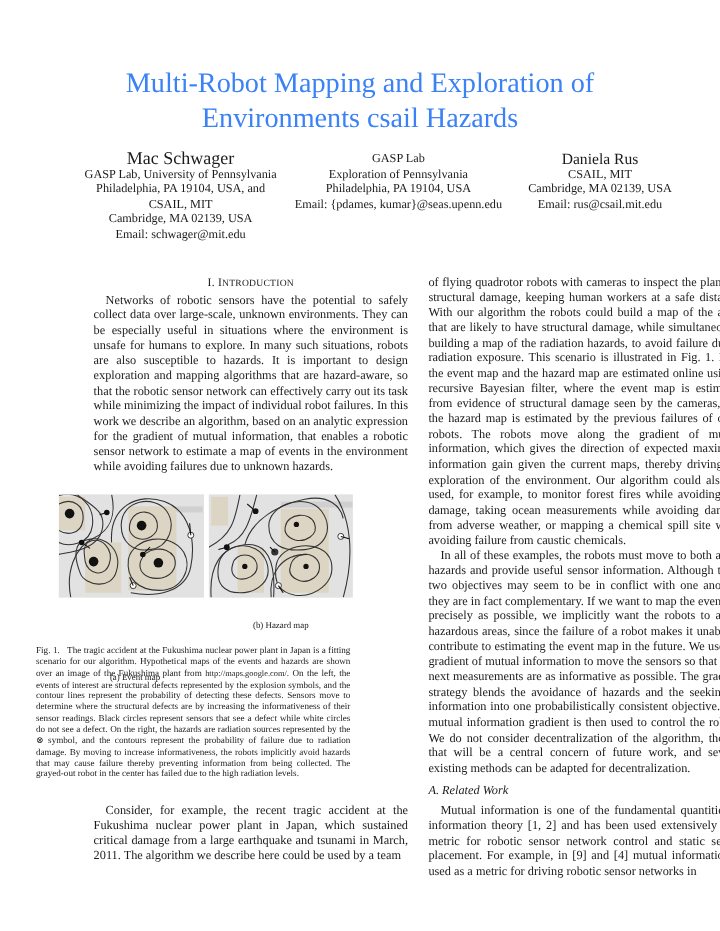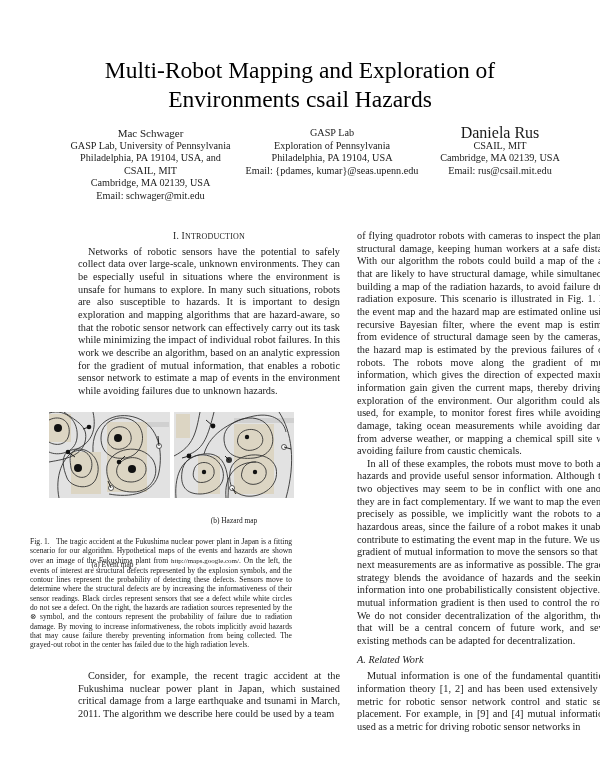--- a/index.html
+++ b/index.html
@@ -1,19 +1,19 @@
 <!DOCTYPE html>
 <html><head>
 <meta charset="utf-8">
 <style>
   html, body { margin:0; padding:0; background:#fff; }
   body { width:600px; height:776px; position:relative; overflow:hidden;
          font-family:"Liberation Serif", "DejaVu Serif", serif; color:#1a1a1a; }
   .title { position:absolute; left:0; top:56px; width:600px; text-align:center;
-           font-size:23.5px; line-height:29px; color:#000000; }
+           font-size:23.5px; line-height:29px; color:#3b82f6; }
   .author { position:absolute; top:127px; text-align:center; font-size:10.2px; line-height:12.6px; }
   .a1 { left:48px; width:205px; }
   .a2 { left:236px; width:192px; }
   .a3 { left:415px; width:170px; }
   .col { position:absolute; font-size:10.25px; line-height:12.65px; text-align:justify;margin-left:48px; }
   .colL { left:30px; width:262px; }
   .colR { left:309px; width:262px; }
   .sec-head { text-align:center; font-size:9.6px; letter-spacing:0.2px; margin:0 0 2px 0; }
   .sec-head .sc { font-size:8px; }
   p { margin:0; text-indent:10px; }
@@ -30,37 +30,37 @@
 </style>
 </head>
 <body>
 
 <div class="title">
   <div>Multi-Robot Mapping and Exploration of</div>
   <div>Environments csail Hazards</div>
 </div>
 
 <div class="author a1">
-  <div style="font-size:11px">Mac Schwager</div>
+  <div style="font-size:15px">Mac Schwager</div>
   <div>GASP Lab, University of Pennsylvania</div>
   <div>Philadelphia, PA 19104, USA, and</div>
   <div>CSAIL, MIT</div>
   <div>Cambridge, MA 02139, USA</div>
   <div>Email: schwager@mit.edu</div>
 </div>
 
 <div class="author a2">
   <div>GASP Lab</div>
   <div>Exploration of Pennsylvania</div>
   <div>Philadelphia, PA 19104, USA</div>
   <div>Email: {pdames, kumar}@seas.upenn.edu</div>
 </div>
 
 <div class="author a3">
-  <div style="font-size:16px">Daniela Rus</div>
+  <div style="font-size:13px">Daniela Rus</div>
   <div>CSAIL, MIT</div>
   <div>Cambridge, MA 02139, USA</div>
   <div>Email: rus@csail.mit.edu</div>
 </div>
 
 <div class="col colL" style="top:230px">
   <div class="sec-head">
     <span>I.</span>&nbsp;<span>I</span><span class="sc">NTRODUCTION</span>
   </div>
   <p>Networks of robotic sensors have the potential to safely collect data over large-scale, unknown environments. They can be especially useful in situations where the environment is unsafe for humans to explore. In many such situations, robots are also susceptible to hazards. It is important to design exploration and mapping algorithms that are hazard-aware, so that the robotic sensor network can effectively carry out its task while minimizing the impact of individual robot failures. In this work we describe an algorithm, based on an analytic expression for the gradient of mutual information, that enables a robotic sensor network to estimate a map of events in the environment while avoiding failures due to unknown hazards.</p>

